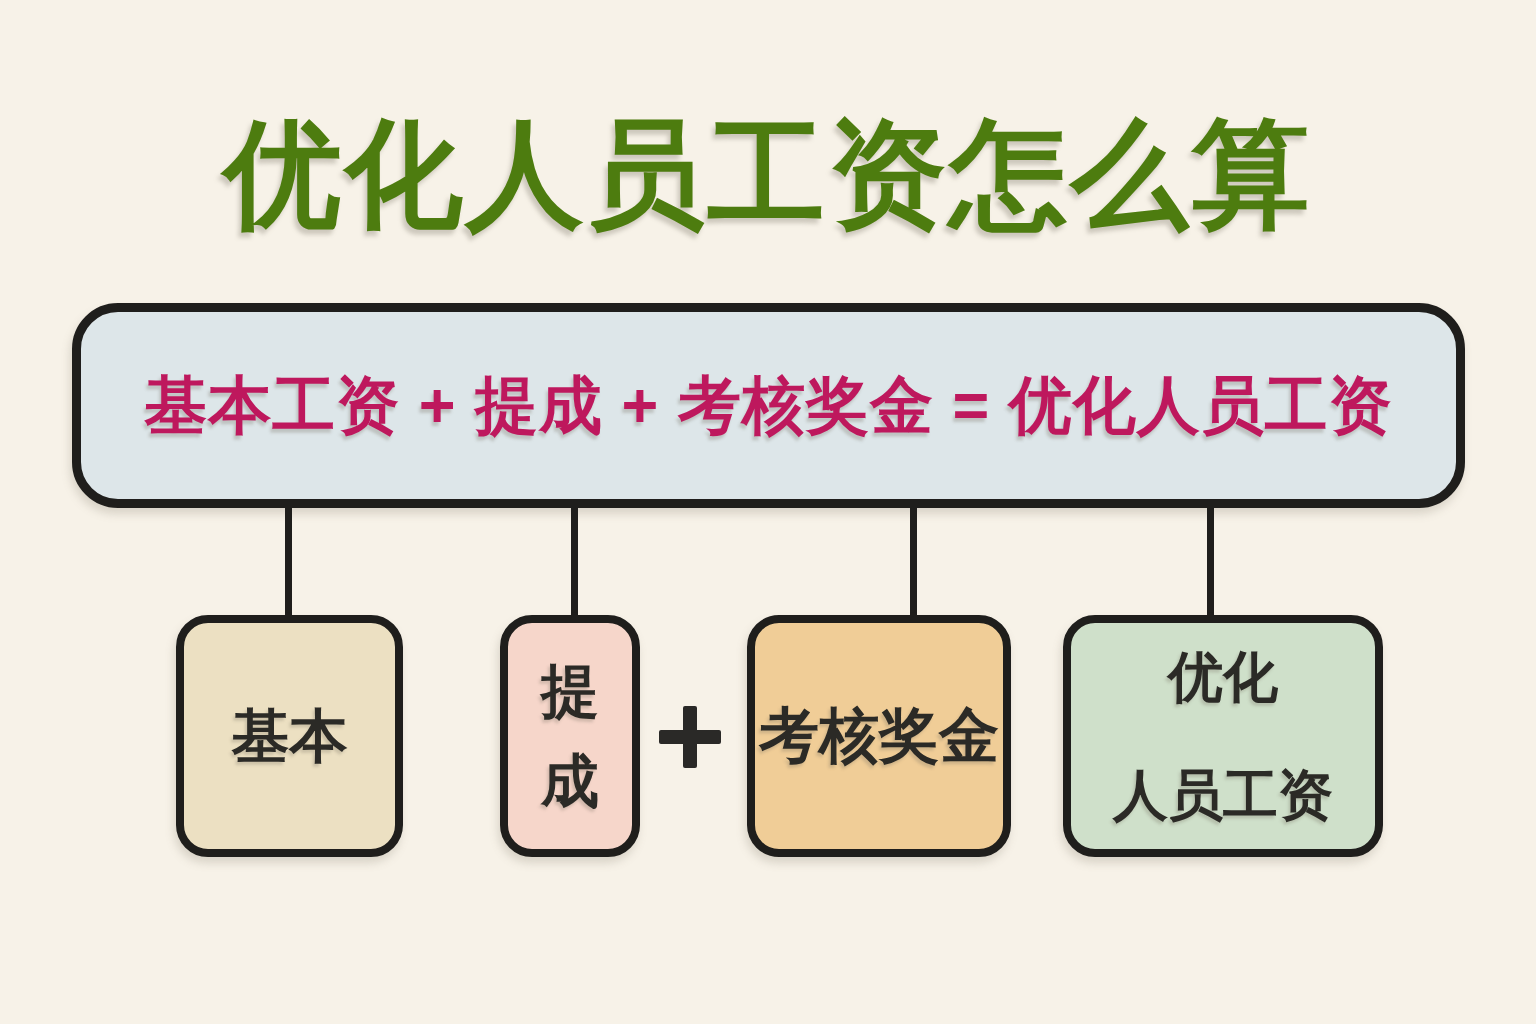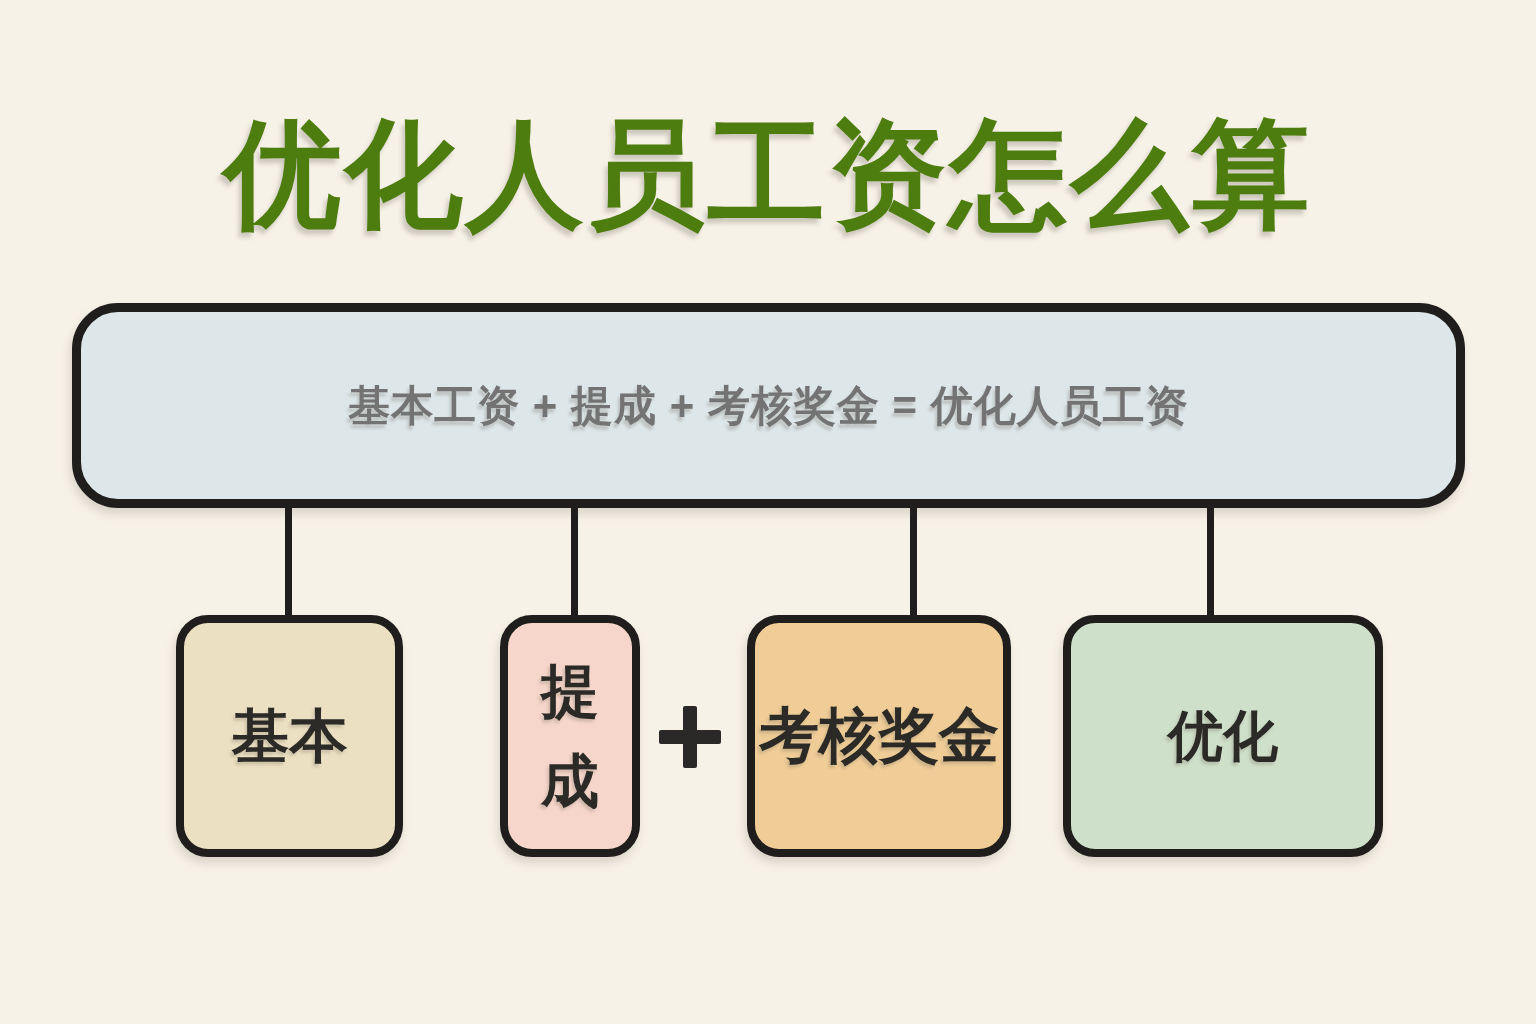--- a/index.html
+++ b/index.html
@@ -41,24 +41,24 @@
     box-sizing: border-box;
     background: #dde6e9;
     border: 9px solid #1f1e1c;
     border-radius: 46px;
     display: flex;
     align-items: center;
     justify-content: center;
     box-shadow: -2px 6px 8px rgba(130, 122, 108, 0.25);
   }
   .formula-text {
-    font-size: 42px;
+    font-size: 63px;
     font-weight: 800;
     letter-spacing: 1px;
-    color: #737373;
+    color: #be185d;
     white-space: nowrap;
     text-shadow: -2px 4px 3px rgba(120, 112, 98, 0.3);
   }
   .connector {
     position: absolute;
     top: 506px;
     width: 7px;
     height: 112px;
     background: #1f1e1c;
   }
@@ -144,15 +144,16 @@
   </div>
 
   <div class="plus-icon"></div>
 
   <div class="node-box box-bonus" style="background: rgb(240, 205, 151);">
     <span class="line">考核奖金</span>
   </div>
 
   <div class="node-box box-optimized" style="background: rgb(207, 224, 202); gap: 40px;">
     <span class="line">优化</span>
+    <span class="line">人员工资</span>
   </div>
 
 </div>
 
 </body></html>

